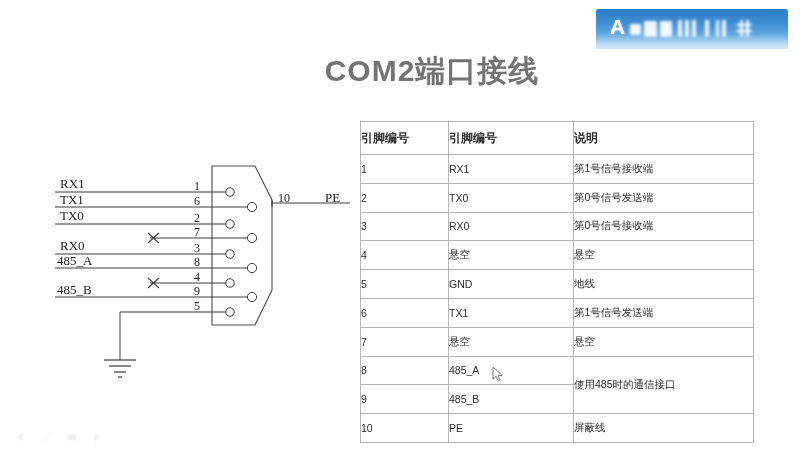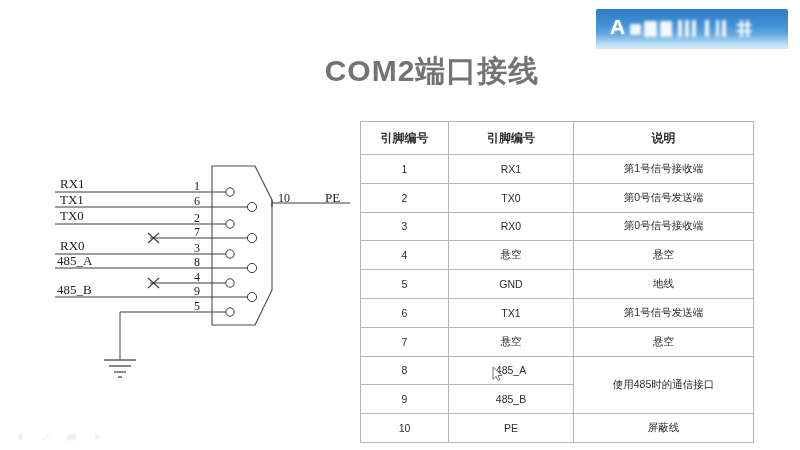--- a/index.html
+++ b/index.html
@@ -114,21 +114,21 @@
     width: 393px;
     border-collapse: collapse;
     table-layout: fixed;
     background: #ffffff;
   }
   #pin-table td, #pin-table th {
     border: 1px solid #b4b4b4;
     font-family: "Liberation Sans", sans-serif;
     font-size: 10.5px;
     color: #2a2a2a;
-    text-align: center;
+    text-align: left;
     vertical-align: middle;
     padding: 0;
     height: 27.8px;
     font-weight: normal;
   }
   #pin-table thead th {
     font-weight: bold;
     font-size: 12px;
     height: 32px;
   }

